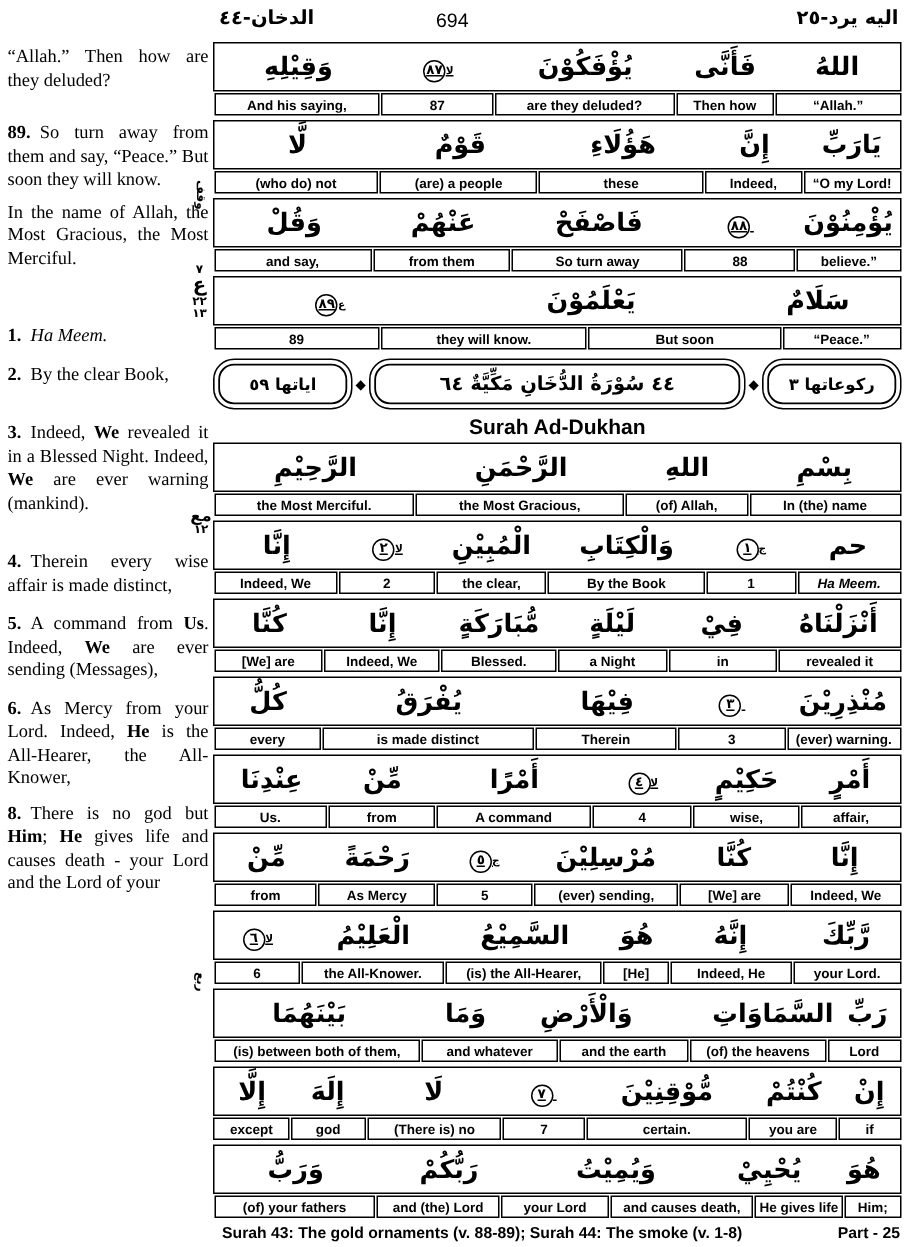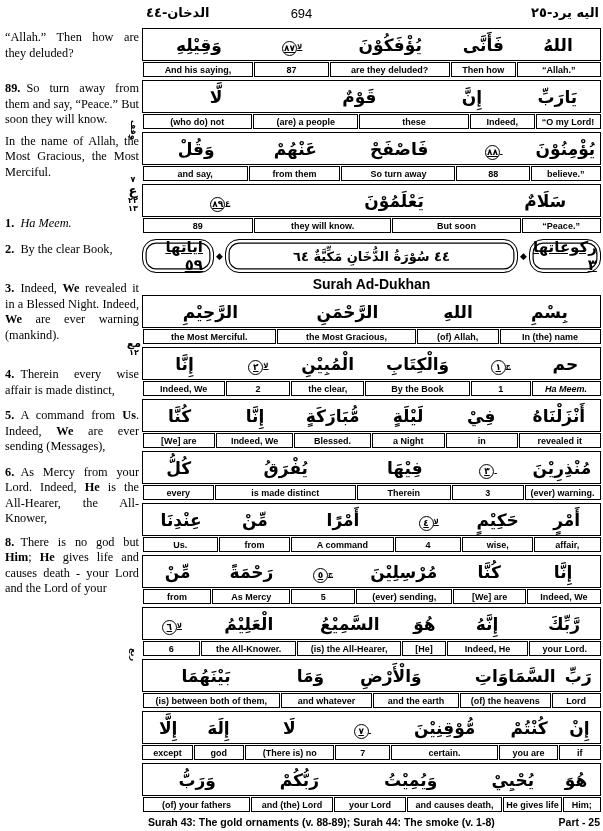--- a/index.html
+++ b/index.html
@@ -60,21 +60,21 @@
 
   
   .banner { margin-bottom:2px; }
   .cartouche-row { display:flex; align-items:center; justify-content:space-between;
                    height:40px; gap:2px; }
   .cartouche { border:1.5px solid #000; border-radius:14px; height:34px;
                box-shadow: inset 0 0 0 2.5px #fff, inset 0 0 0 3.7px #000;
                display:flex; align-items:center; justify-content:center;
                font-family:"DejaVu Sans",sans-serif; font-weight:bold; font-size:12px;
                direction:rtl; padding:0 10px; }
-  .cartouche.side { width:72px; font-size:15px;text-decoration:underline; }
+  .cartouche.side { width:93px; font-size:11px; }
   .cartouche.mid { flex:1; font-size:13px; }
   .ornament { font-size:9px; line-height:1; }
   .banner-title { text-align:center; font-family:"Liberation Sans",sans-serif;
                   font-weight:bold; font-size:14px; height:17px; line-height:16px; }
 
   
   .page-footer { position:absolute; left:148px; right:3px; bottom:3px; display:flex;
                  justify-content:space-between; font-family:"Liberation Sans",sans-serif;
                  font-weight:bold; font-size:10.5px; white-space:nowrap; }
 </style>
@@ -135,20 +135,21 @@
           <div class="en-box" style="flex: 14 1 0%;">Then how</div>
           <div class="en-box" style="flex: 26 1 0%;">are they deluded?</div>
           <div class="en-box" style="flex: 16 1 0%;">87</div>
           <div class="en-box" style="flex: 24 1 0%;">And his saying,</div>
         </div>
       </div>
       <div class="vrow">
         <div class="ar-strip">
           <div class="ar-cell" style="flex: 14 1 0%;">يَارَبِّ</div>
           <div class="ar-cell" style="flex: 14 1 0%;">إِنَّ</div>
+          <div class="ar-cell" style="flex: 24 1 0%;">هَؤُلَاءِ</div>
           <div class="ar-cell" style="flex: 23 1 0%;">قَوْمٌ</div>
           <div class="ar-cell" style="flex: 24 1 0%;">لَّا</div>
         </div>
         <div class="en-strip">
           <div class="en-box" style="flex: 14 1 0%;">“O my Lord!</div>
           <div class="en-box" style="flex: 14 1 0%;">Indeed,</div>
           <div class="en-box" style="flex: 24 1 0%;">these</div>
           <div class="en-box" style="flex: 23 1 0%;">(are) a people</div>
           <div class="en-box" style="flex: 24 1 0%;">(who do) not</div>
         </div>

